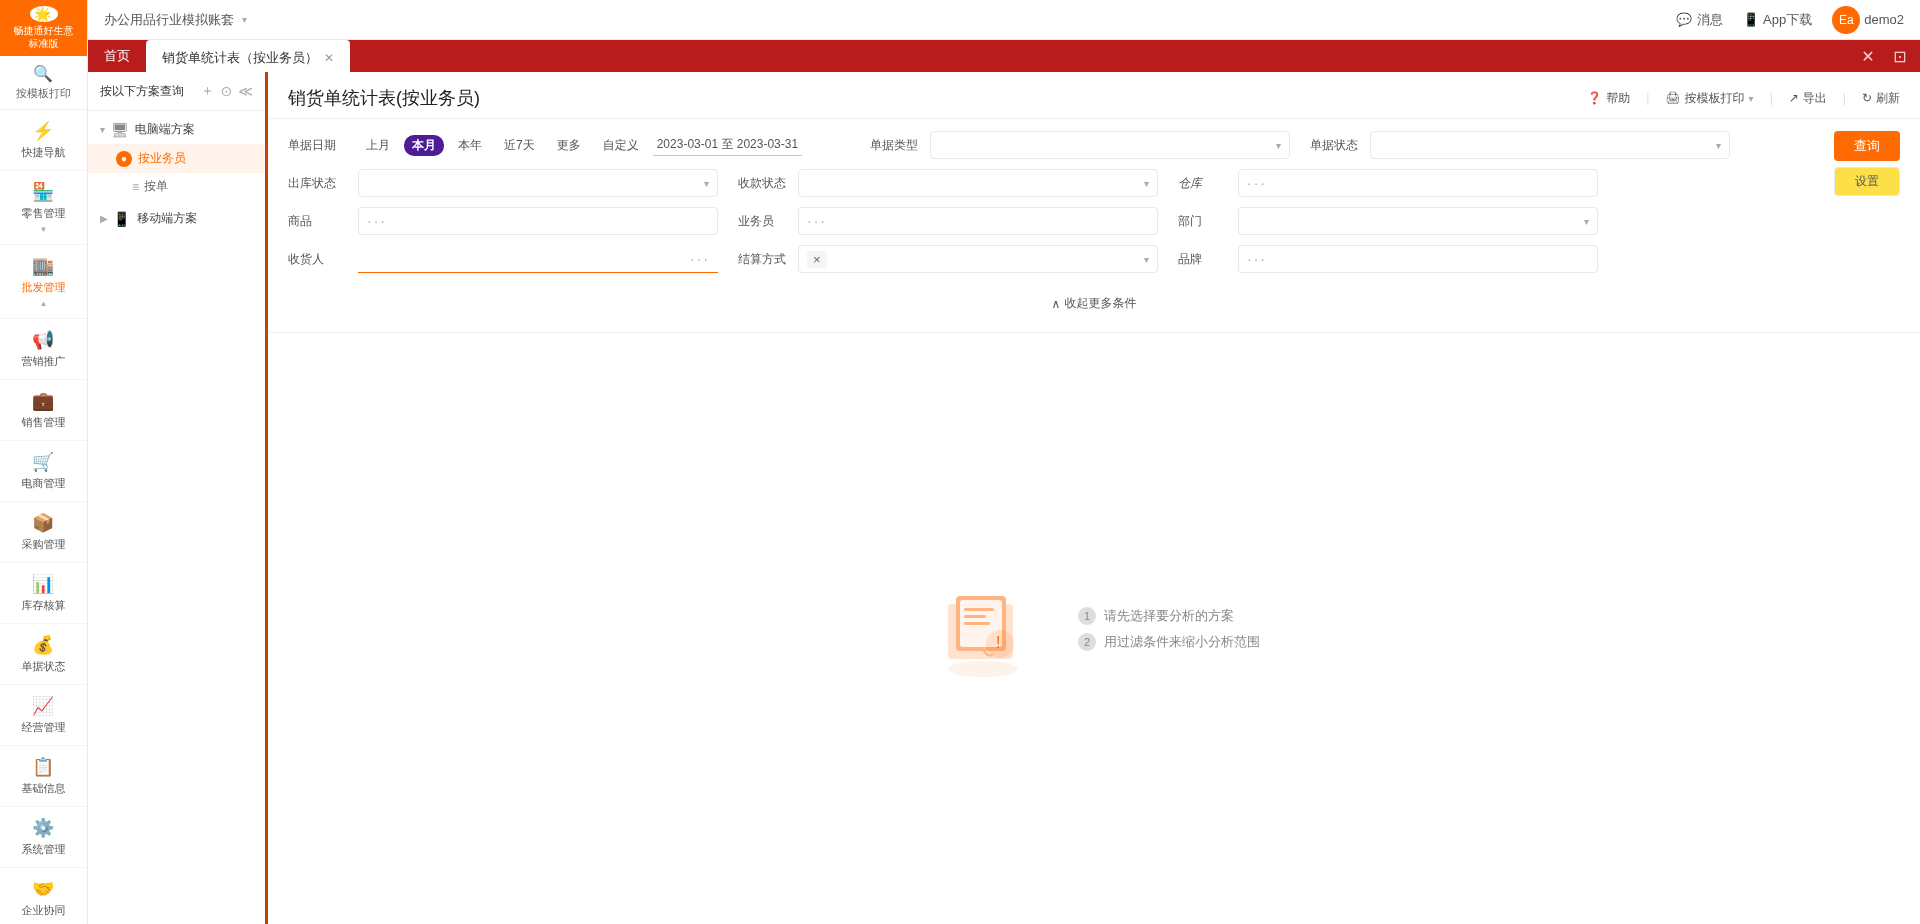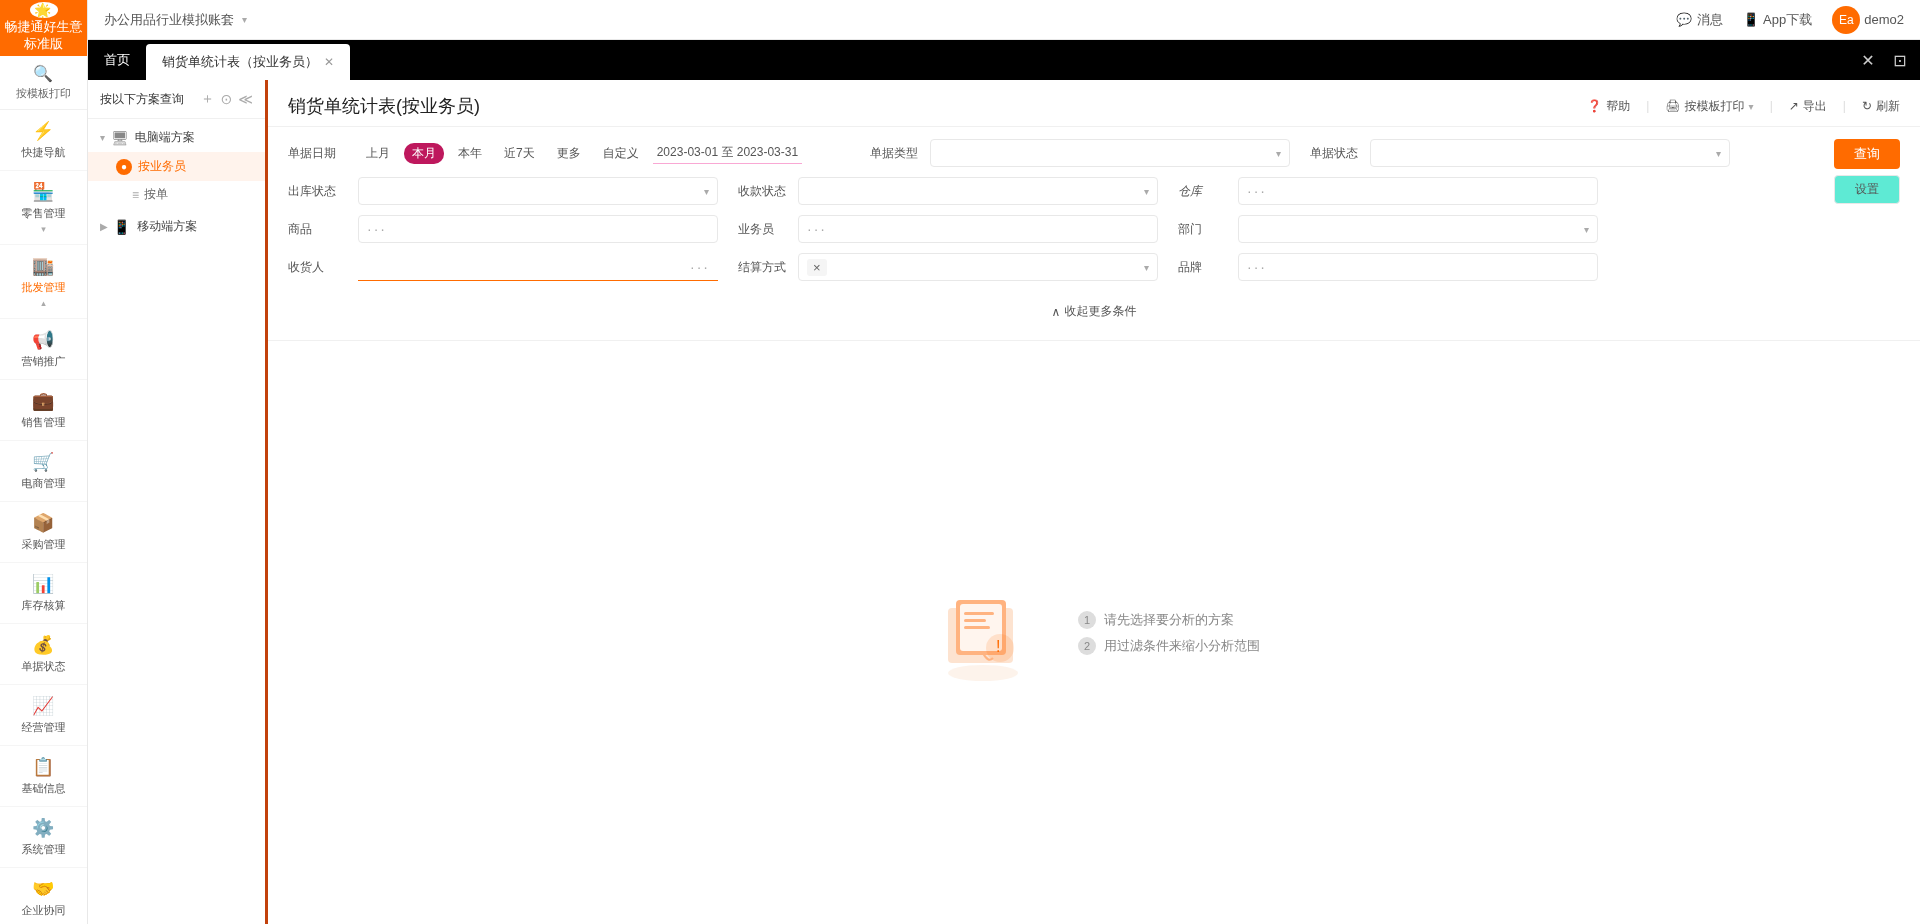--- a/index.html
+++ b/index.html
@@ -38,25 +38,24 @@
       align-items: center;
       justify-content: center;
       margin-bottom: 2px;
     }
     .sidebar-logo .logo-icon span {
       color: #ff6b00;
       font-size: 14px;
       font-weight: bold;
     }
     .sidebar-logo .logo-text {
-      font-size: 13px;
+      font-size: 10px;
       text-align: left;
       line-height: 1.3;
       color: #fff;
-      font-family: Liberation Mono, monospace;
     }
     .sidebar-search {
       padding: 8px 0;
       width: 100%;
       display: flex;
       flex-direction: column;
       align-items: center;
       border-bottom: 1px solid #f0f0f0;
       cursor: pointer;
       color: #666;
@@ -135,22 +134,22 @@
       display: flex;
       align-items: center;
       justify-content: center;
       color: #fff;
       font-size: 12px;
       overflow: hidden;
     }
 
     
     .tab-bar {
-      height: 40px;
-      background: #000000;
+      height: 32px;
+      background: #b91c1c;
       display: flex;
       align-items: center;
       padding: 0 0;
       flex-shrink: 0;
       gap: 0;
     }
     .tab-item {
       height: 40px;
       display: flex;
       align-items: center;
@@ -371,22 +370,23 @@
       margin-right: 6px;
     }
     .date-shortcut {
       padding: 2px 8px;
       border-radius: 10px;
       cursor: pointer;
       font-size: 12px;
       color: #555;
     }
     .date-shortcut.active {
-      background: #be185d;
+      background: #4c1d95;
       color: #fff;
+      font-weight: bold;
     }
     .date-range {
       font-size: 12px;
       color: #555;
       border-bottom: 1px solid #f9a8d4;
       padding: 2px 4px;
     }
     .select-control {
       flex: 1;
       height: 28px;
@@ -426,21 +426,21 @@
       background: #ff6b00;
       color: #fff;
       border: none;
       border-radius: 4px;
       padding: 6px 20px;
       cursor: pointer;
       font-size: 13px;
       white-space: nowrap;
     }
     .btn-secondary {
-      background: #5eead4;
+      background: #fde047;
       color: #555;
       border: 1px solid #e8e8e8;
       border-radius: 4px;
       padding: 5px 14px;
       cursor: pointer;
       font-size: 12px;
     }
 
     
     .empty-state {

